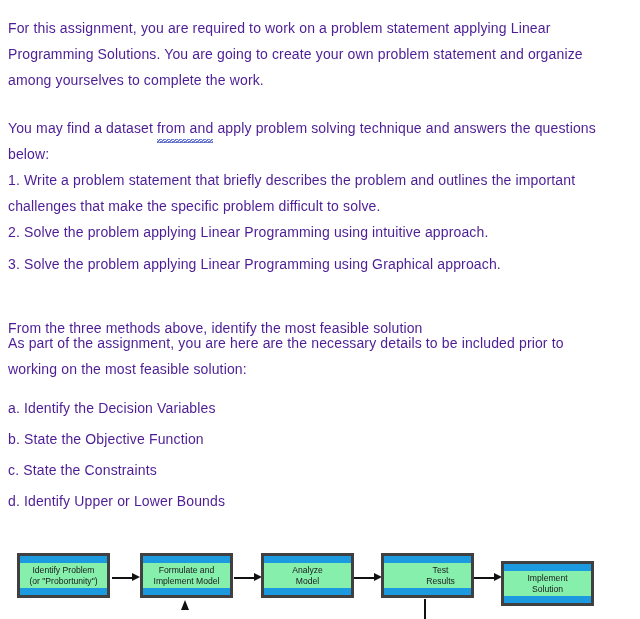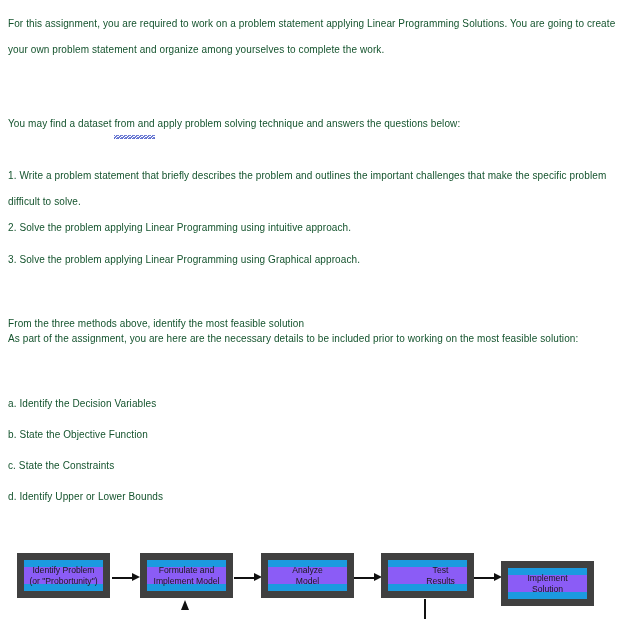--- a/index.html
+++ b/index.html
@@ -19,23 +19,23 @@
 
   .doc {
     position: absolute;
     left: 0; top: 0;
     width: 640px;
     height: 619px;
   }
 
   .para {
     position: absolute;
-    font-size: 10px;
+    font-size: 14px;
     line-height: 26px;
-    color: #14532d;
+    color: #4c1d95;
     letter-spacing: 0.01em;
     white-space: normal;
   }
 
   .p-intro  { left: 8px;  top: 1px;   width: 620px; }
   .p-find   { left: 8px;  top: 101px; width: 630px; }
   .p-q1     { left: 8px;  top: 153px; width: 625px; }
   .p-q2     { left: 8px;  top: 205px; width: 620px; }
   .p-q3     { left: 8px;  top: 237px; width: 620px; }
   .p-q4     { left: 8px;  top: 269px; width: 620px; }
@@ -83,22 +83,22 @@
     left: 0;
     top: 530px;
     width: 640px;
     height: 89px;
   }
   .flow-box {
     position: absolute;
     top: 23px;
     width: 93px;
     height: 45px;
-    background: #8b5cf6;
-    border: 7px solid #404040;
+    background: #86efac;
+    border: 3px solid #404040;
     box-sizing: border-box;
     display: flex;
     flex-direction: column;
     align-items: center;
     justify-content: center;
   }
   .flow-box .band-top,
   .flow-box .band-bot {
     position: absolute;
     left: 0;

